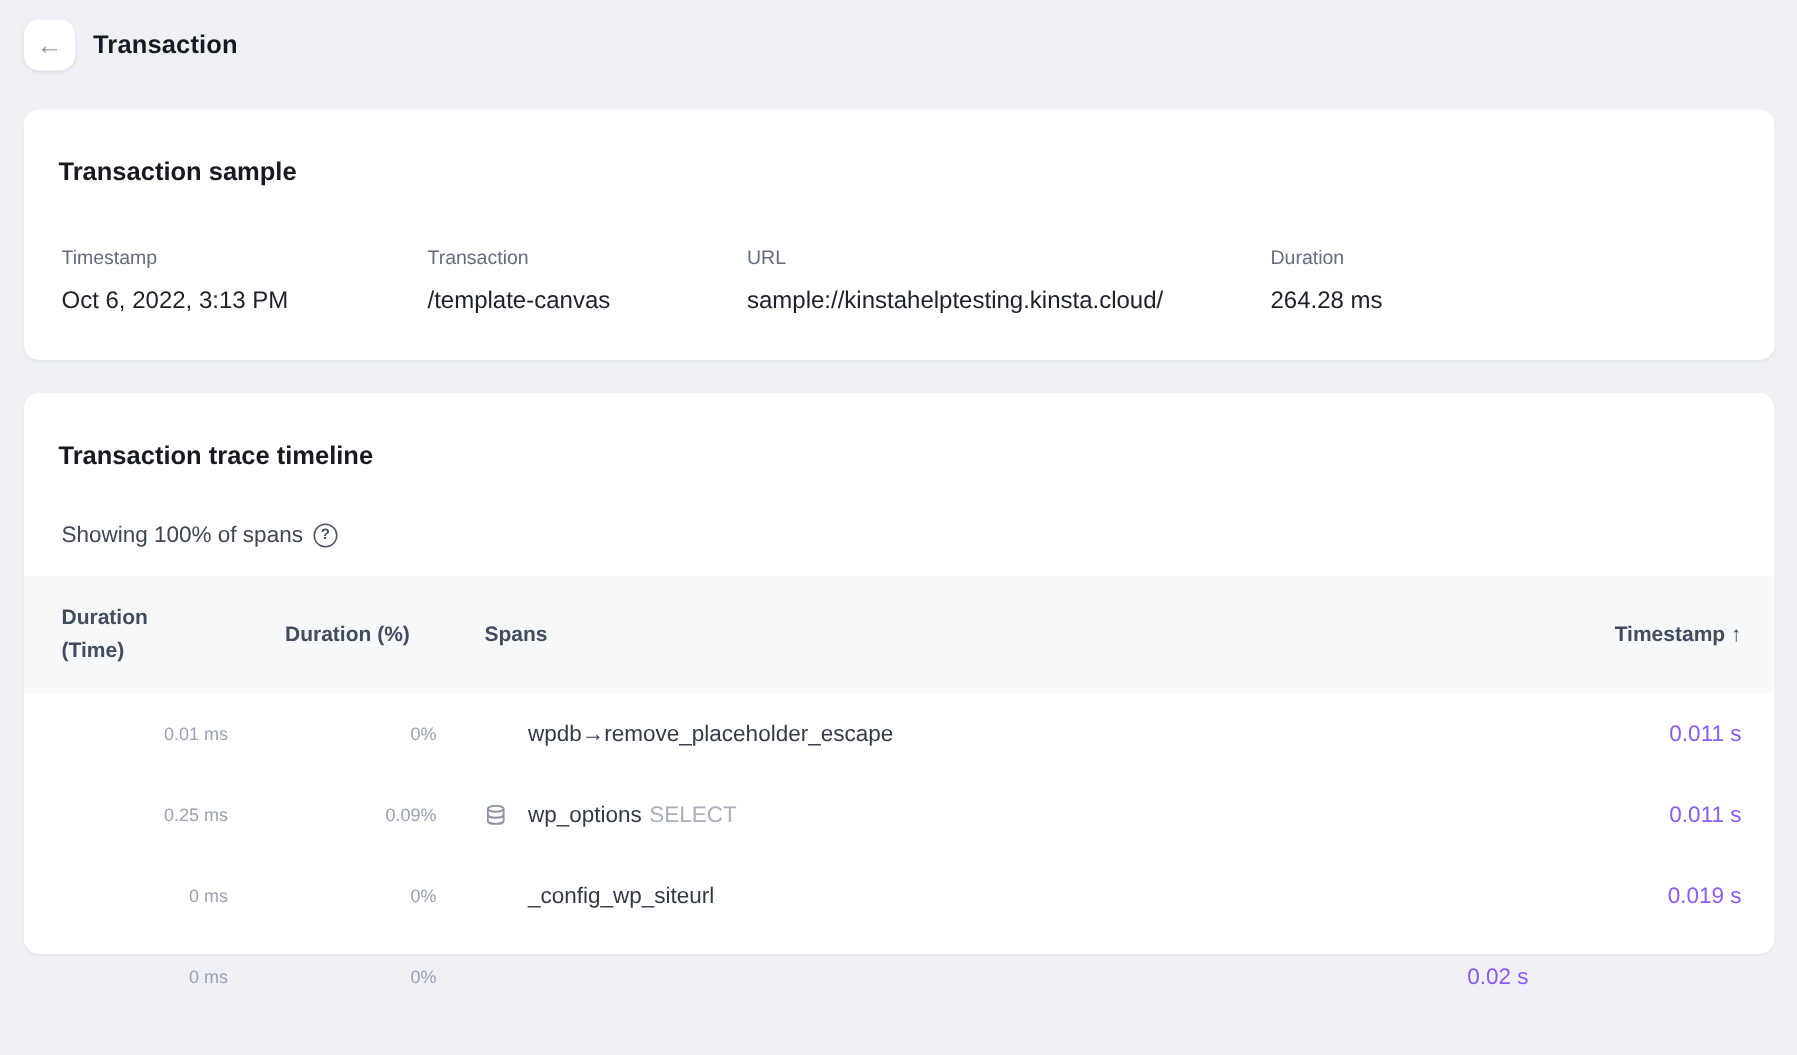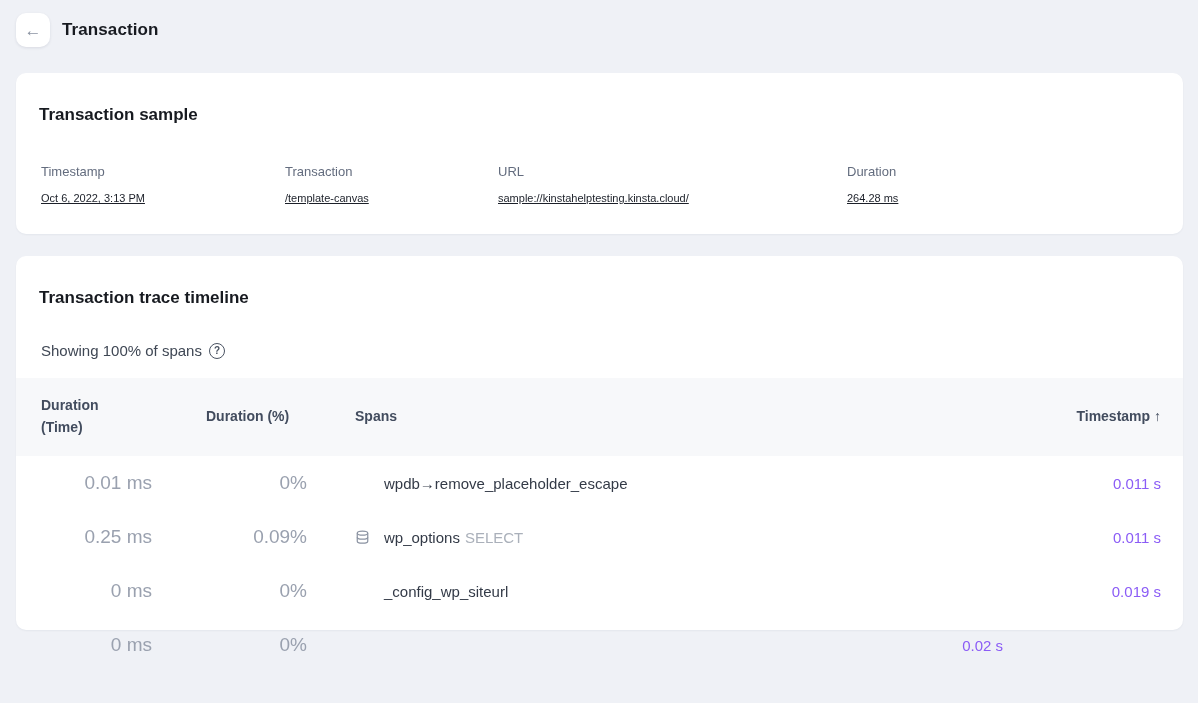--- a/index.html
+++ b/index.html
@@ -50,21 +50,21 @@
     padding: 0 25px;
     margin-top: 39px;
   }
   .field { flex: 0 0 auto; }
   .field:nth-child(1) { width: 244px; }
   .field:nth-child(2) { width: 213px; }
   .field:nth-child(3) { width: 349px; }
   .field:nth-child(4) { width: 171px; }
   .field:nth-child(5) { flex: 1 1 auto; }
   .field-label { font-size: 13px; color: #636c7e; }
-  .field-value { font-size: 11px; color: #1c2029; margin-top: 13px; text-decoration: underline; }
+  .field-value { font-size: 16px; color: #1c2029; margin-top: 13px; }
 
   
   .trace-subtitle {
     display: flex; align-items: center; gap: 7px;
     padding: 0 25px;
     margin-top: 34px;
     font-size: 15px; color: #3f4754;
   }
   .help-icon {
     width: 16px; height: 16px;
@@ -75,36 +75,35 @@
     cursor: pointer;
     flex: 0 0 auto;
   }
 
   
   .trace-table { margin-top: 19px; }
   .t-row {
     display: grid;
     grid-template-columns: 136px 139px 1fr 142px;
     align-items: center;
-    gap: 16px;
   }
   .t-head {
     background: #f7f8fa;
     min-height: 78px;
     font-size: 14px; font-weight: bold; color: #424c5e;
   }
   .th { line-height: 1.55; }
   .th-duration-time { padding-left: 25px; max-width: 100px; }
   .th-duration-pct  { padding-left: 38px; }
   .th-spans         { padding-left: 32px; }
   .th-timestamp     { text-align: right; padding-right: 22px; cursor: pointer; }
   .sort-arrow { font-weight: bold; }
 
   .t-body-row { height: 54px; cursor: pointer; }
-  .cell-num   { text-align: right; font-size: 19px; color: #9aa1af; }
+  .cell-num   { text-align: right; font-size: 12px; color: #9aa1af; }
   .cell-spans {
     padding-left: 32px;
     display: flex; align-items: center;
     font-size: 15px; color: #333a47;
   }
   .icon-slot { width: 29px; display: inline-flex; align-items: center; flex: 0 0 29px; }
   .span-op { color: #aab0ba; margin-left: 5px; }
   .cell-ts { text-align: right; font-size: 15px; color: #8b5cf6; padding-right: 22px; }
 </style>
 </head>

